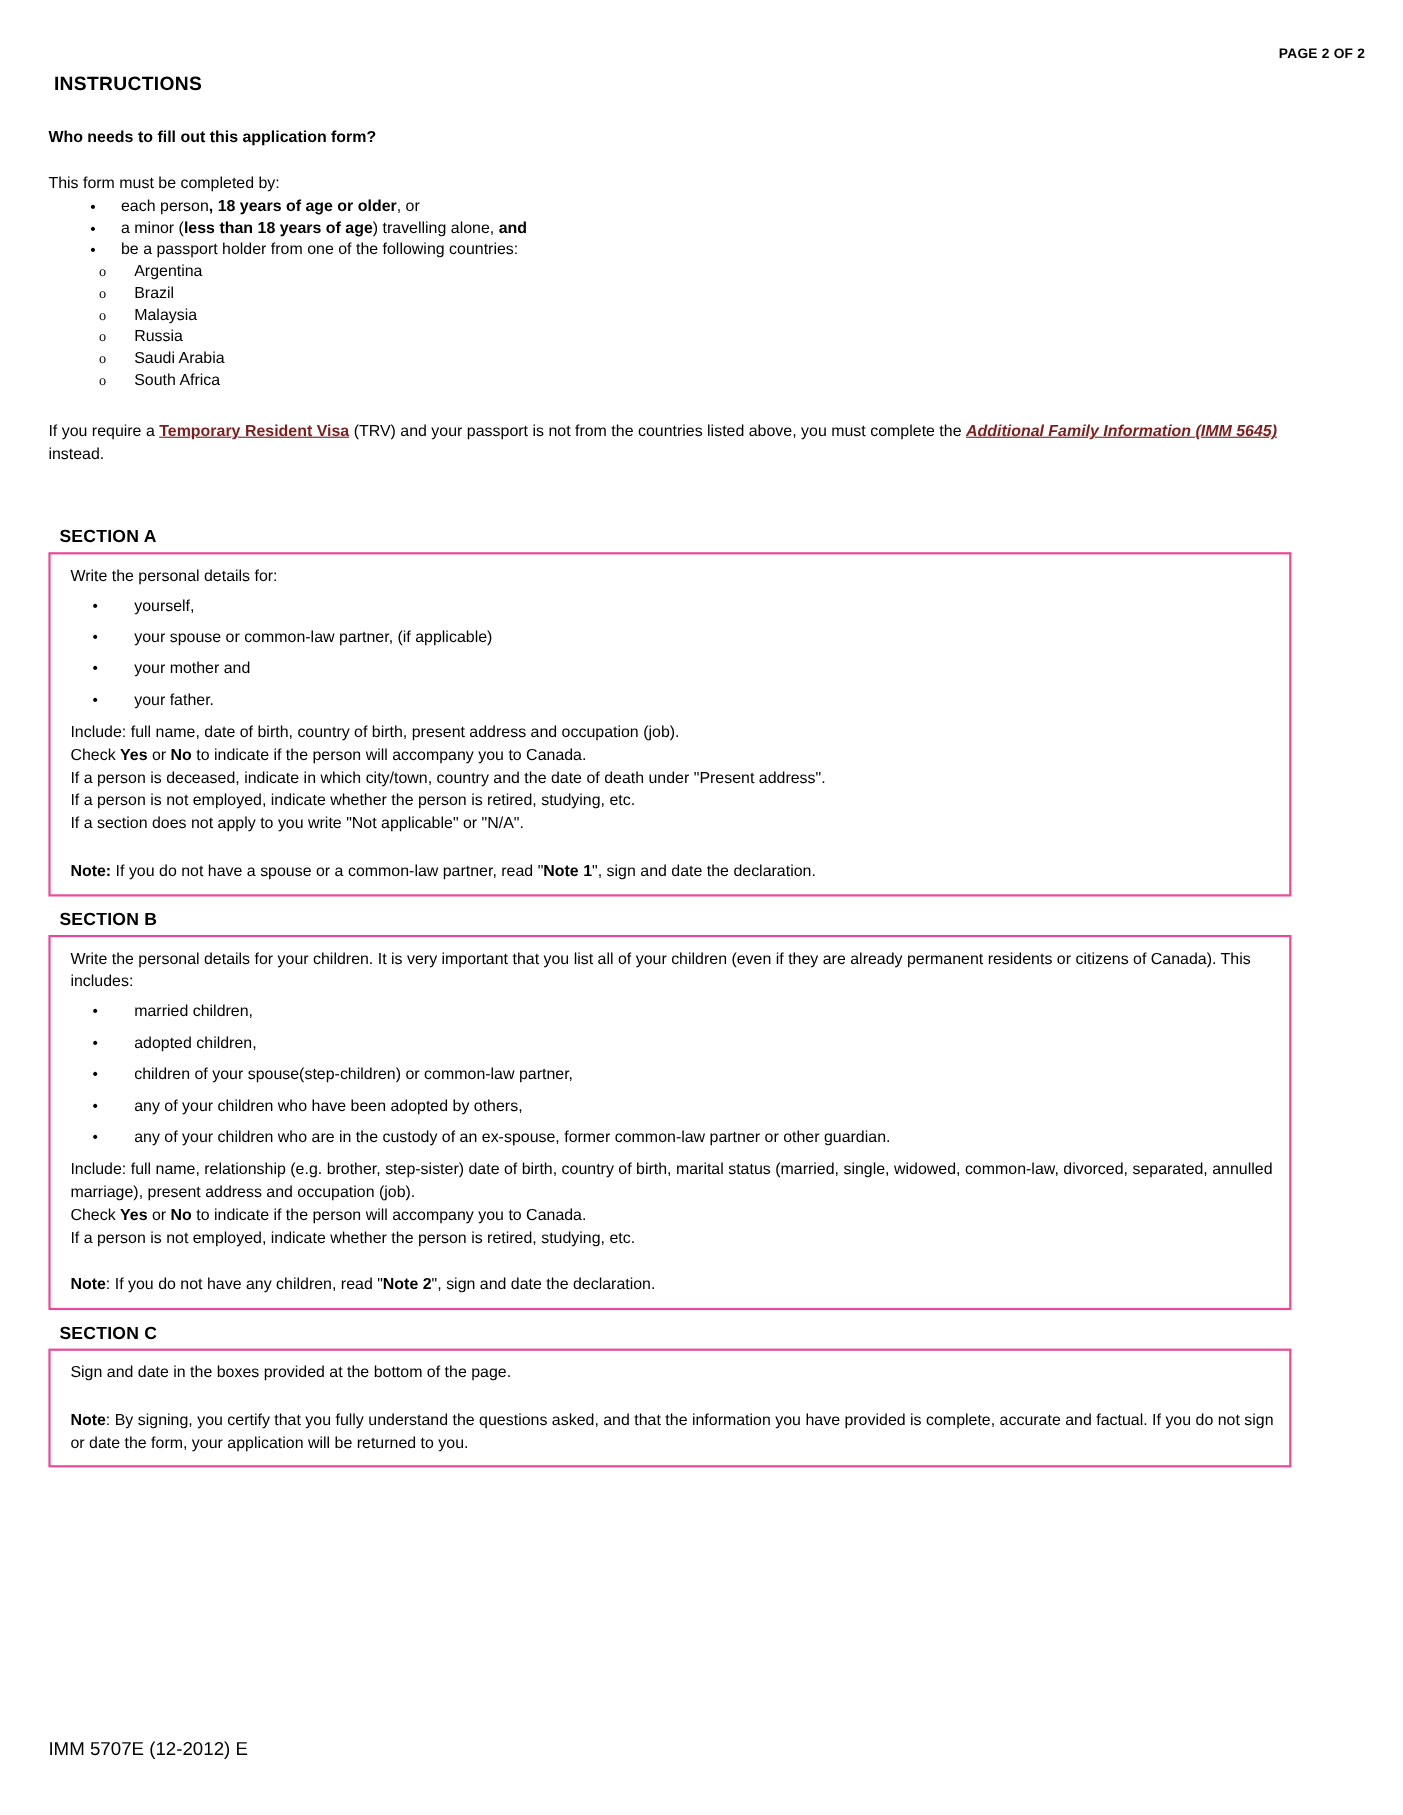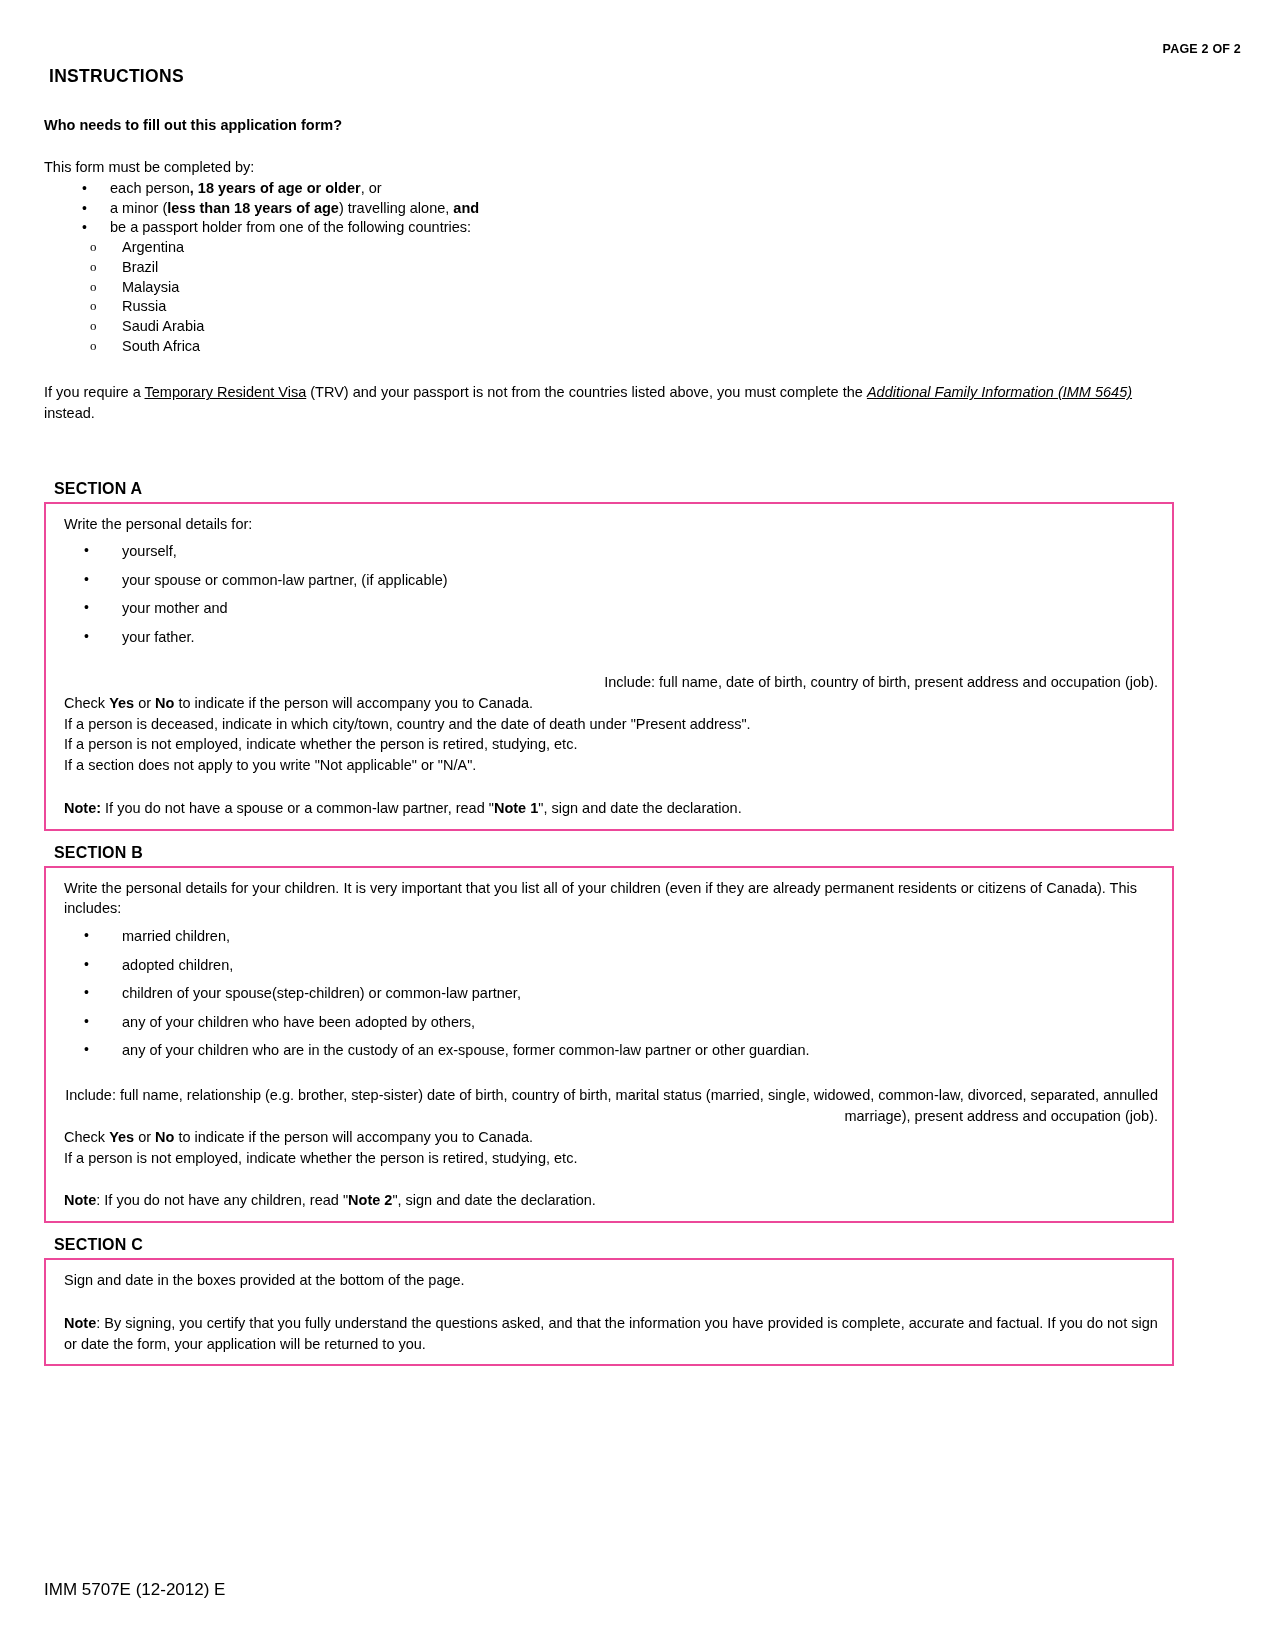--- a/index.html
+++ b/index.html
@@ -87,22 +87,23 @@
     top: 0;
     font-size: 13px;
     font-family: "Liberation Serif", serif;
   }
   .trv-para {
     font-size: 14.5px;
     margin: 26px 0 0 0;
     line-height: 1.42;
   }
   a.link {
-    color: #000000;
+    color: #7f1d1d;
     text-decoration: underline;
+    font-weight: bold;
   }
   a.link.italic {
     font-style: italic;
   }
   .section-label {
     font-size: 16px;
     font-weight: bold;
     margin: 0 0 4px 10px;
     letter-spacing: 0.2px;
   }
@@ -132,21 +133,21 @@
     position: absolute;
     left: 20px;
     top: 0;
     font-size: 14px;
   }
   .box .note {
     font-size: 14.5px;
     margin-top: 22px;
     line-height: 1.43;
   }
-  .box .gap-after-list { margin-top: 24px; text-align: right; }
+  .box .gap-after-list { margin-top: 8px; }
   .sec-spacer { height: 13px; }
   .footer {
     position: absolute;
     left: 44px;
     top: 1580px;
     font-size: 17px;
     text-align: center;
   }
   b { font-weight: bold; }
 </style>

